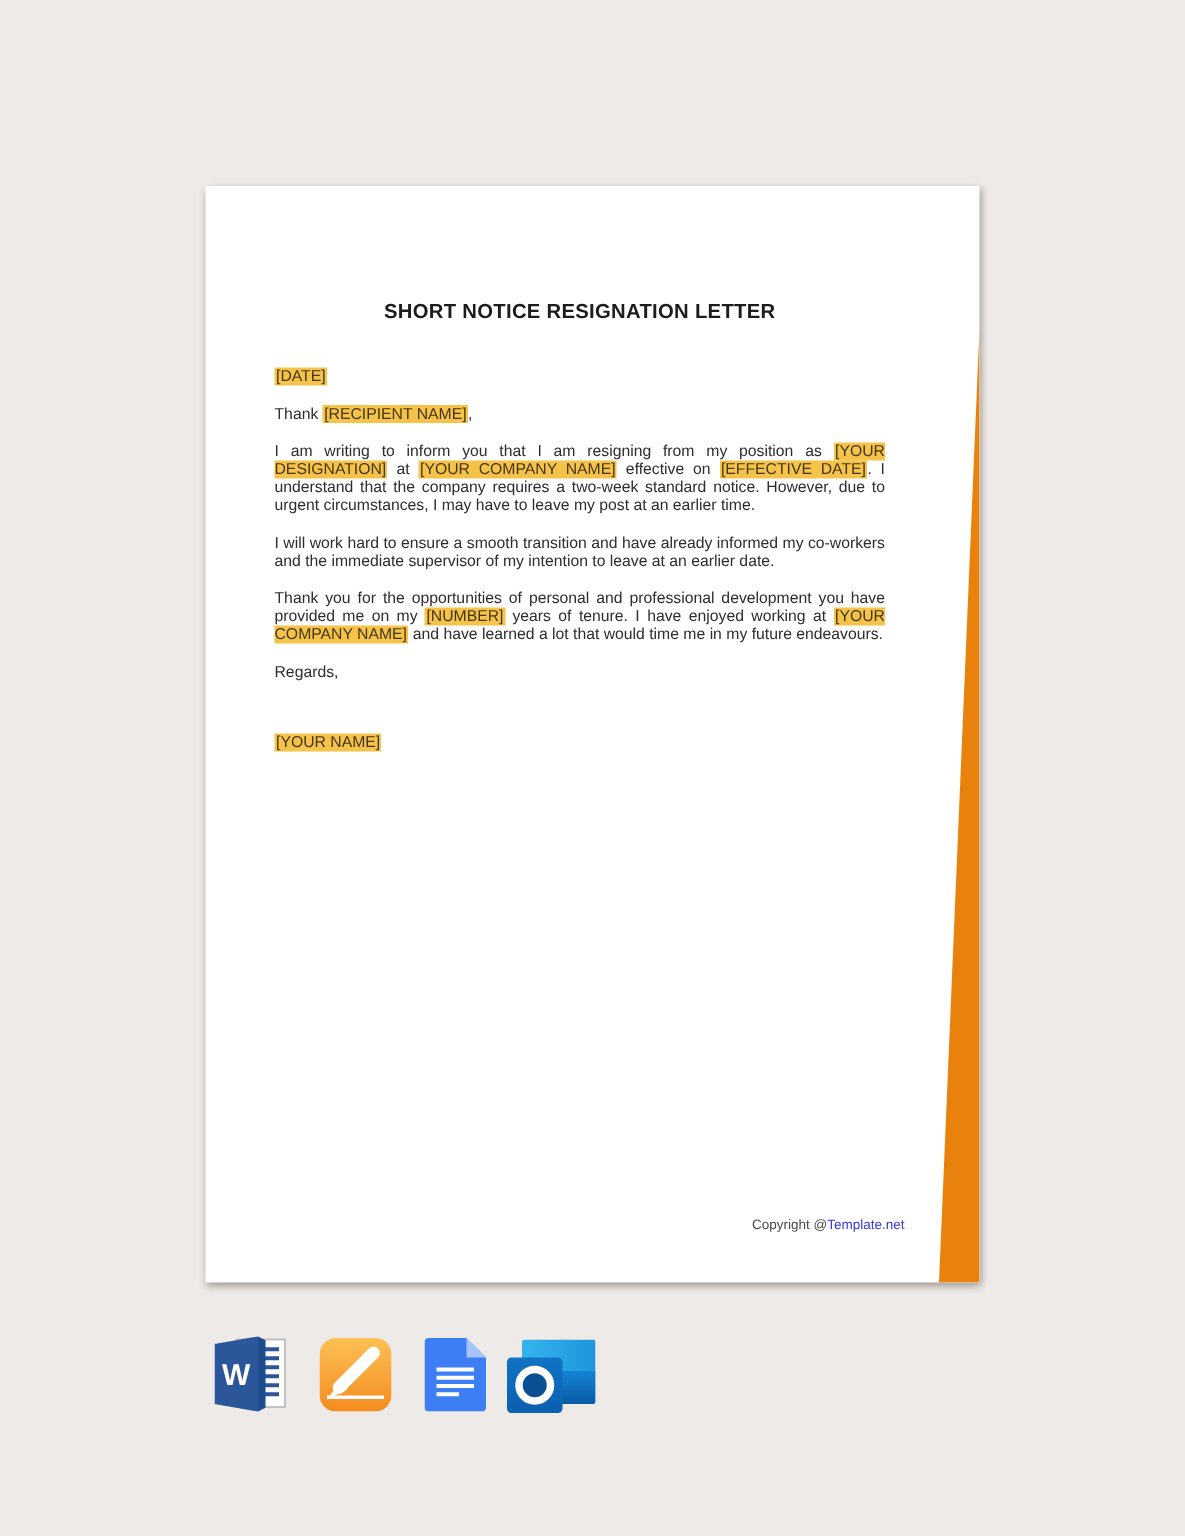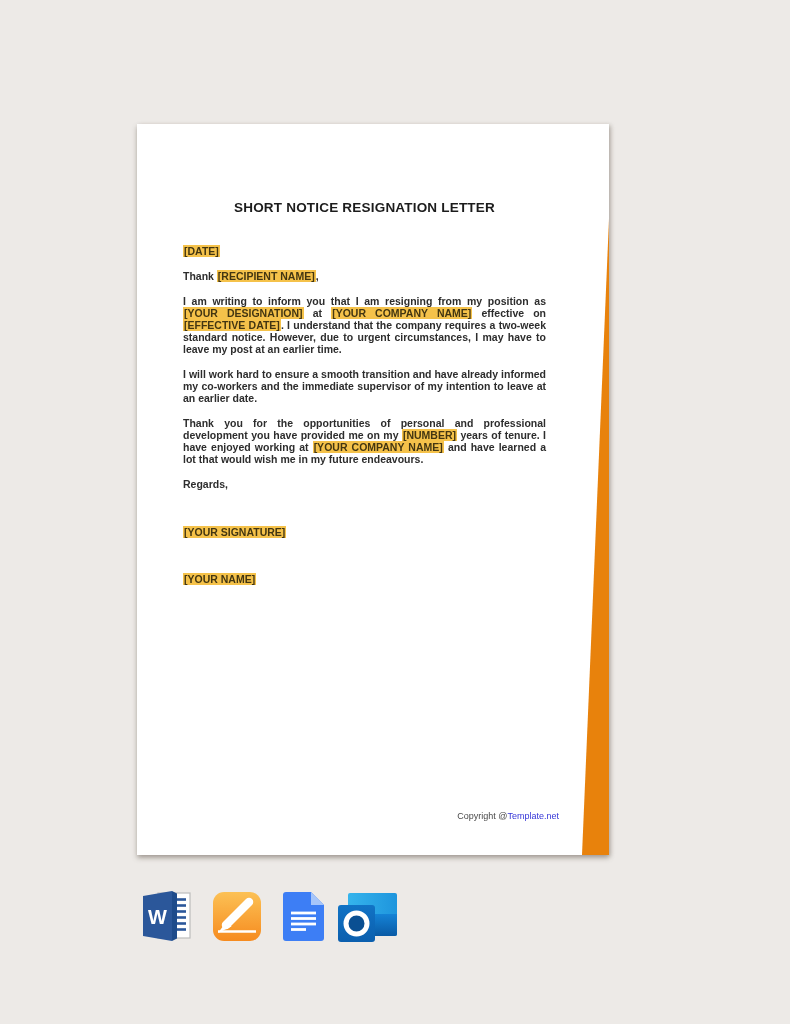--- a/index.html
+++ b/index.html
@@ -1,31 +1,31 @@
 <!DOCTYPE html>
 <html><head>
 <meta charset="utf-8">
 <style>
   * { margin:0; padding:0; box-sizing:border-box; }
   html,body { width:790px; height:1024px; }
   body { background:#edeae7; font-family:"Liberation Sans","DejaVu Sans",sans-serif; position:relative; overflow:hidden; }
 
   .page {
-    position:absolute; left:137px; top:124px; width:472px; height:731px;
+    position:absolute; left:137px; top:124px; width:516px; height:731px;
     background:#ffffff;
     box-shadow:0 3px 5px rgba(105,95,85,.45), 2px 1px 4px rgba(130,120,110,.30);
   }
   .accent-stripe { position:absolute; right:0; top:0; width:30px; height:731px; display:block; }
 
   .doc-content { position:absolute; left:46px; right:63px; top:76px; color:#2d2d2d; }
   .doc-title {
     font-size:13.5px; line-height:16px; font-weight:bold; color:#1c1c1c;
     text-align:center; letter-spacing:.2px; margin:0 0 29px 0;
   }
-  .blk { font-size:10.5px; line-height:12px; margin:0 0 13px 0; color:#2d2d2d;font-weight:bold; }
+  .blk { font-size:10.5px; line-height:12px; margin:0 0 13px 0; color:#2d2d2d; }
   .blk.body { text-align:justify; }
   .blk.signature { margin-top:36px; }
   .blk.name { margin-top:35px; }
   .hl { background:#f5c24a; color:#433611; padding:0 1px; }
 
   .copyright {
     position:absolute; top:687px; right:50px;
     font-size:9px; line-height:11px; color:#4a4a4a; white-space:nowrap;
   }
   .copyright a { color:#3636d8; text-decoration:none; cursor:pointer; }
@@ -47,23 +47,22 @@
     <polygon points="30,95 30,731 3,731" fill="#e8820c"></polygon>
   </svg>
 
   <div class="doc-content">
     <h1 class="doc-title">SHORT NOTICE RESIGNATION LETTER</h1>
     <div id="letter-blocks">
         <p class="blk field"><span class="hl">[DATE]</span></p>
         <p class="blk salutation"><span>Thank </span><span class="hl">[RECIPIENT NAME]</span><span>,</span></p>
         <p class="blk body"><span>I am writing to inform you that I am resigning from my position as </span><span class="hl">[YOUR DESIGNATION]</span><span> at </span><span class="hl">[YOUR COMPANY NAME]</span><span> effective on </span><span class="hl">[EFFECTIVE DATE]</span><span>. I understand that the company requires a two-week standard notice. However, due to urgent circumstances, I may have to leave my post at an earlier time.</span></p>
         <p class="blk body"><span>I will work hard to ensure a smooth transition and have already informed my co-workers and the immediate supervisor of my intention to leave at an earlier date.</span></p>
-        <p class="blk body"><span>Thank you for the opportunities of personal and professional development you have provided me on my </span><span class="hl">[NUMBER]</span><span> years of tenure. I have enjoyed working at </span><span class="hl">[YOUR COMPANY NAME]</span><span> and have learned a lot that would wish me in my future endeavours.</span></p>
+        <p class="blk body"><span>Thank you for the opportunities of personal and professional development you have provided me on my </span><span class="hl">[NUMBER]</span><span> years of tenure. I have enjoyed working at </span><span class="hl">[YOUR COMPANY NAME]</span><span> and have learned a lot that would time me in my future endeavours.</span></p>
         <p class="blk closing"><span>Regards,</span></p>
-        <p class="blk signature"><span class="hl">[YOUR SIGNATURE]</span></p>
         <p class="blk name"><span class="hl">[YOUR NAME]</span></p>
       </div>
   </div>
 
   <div class="copyright">
     <span>Copyright @</span><a>Template.net</a>
   </div>
 
 </div>
 

